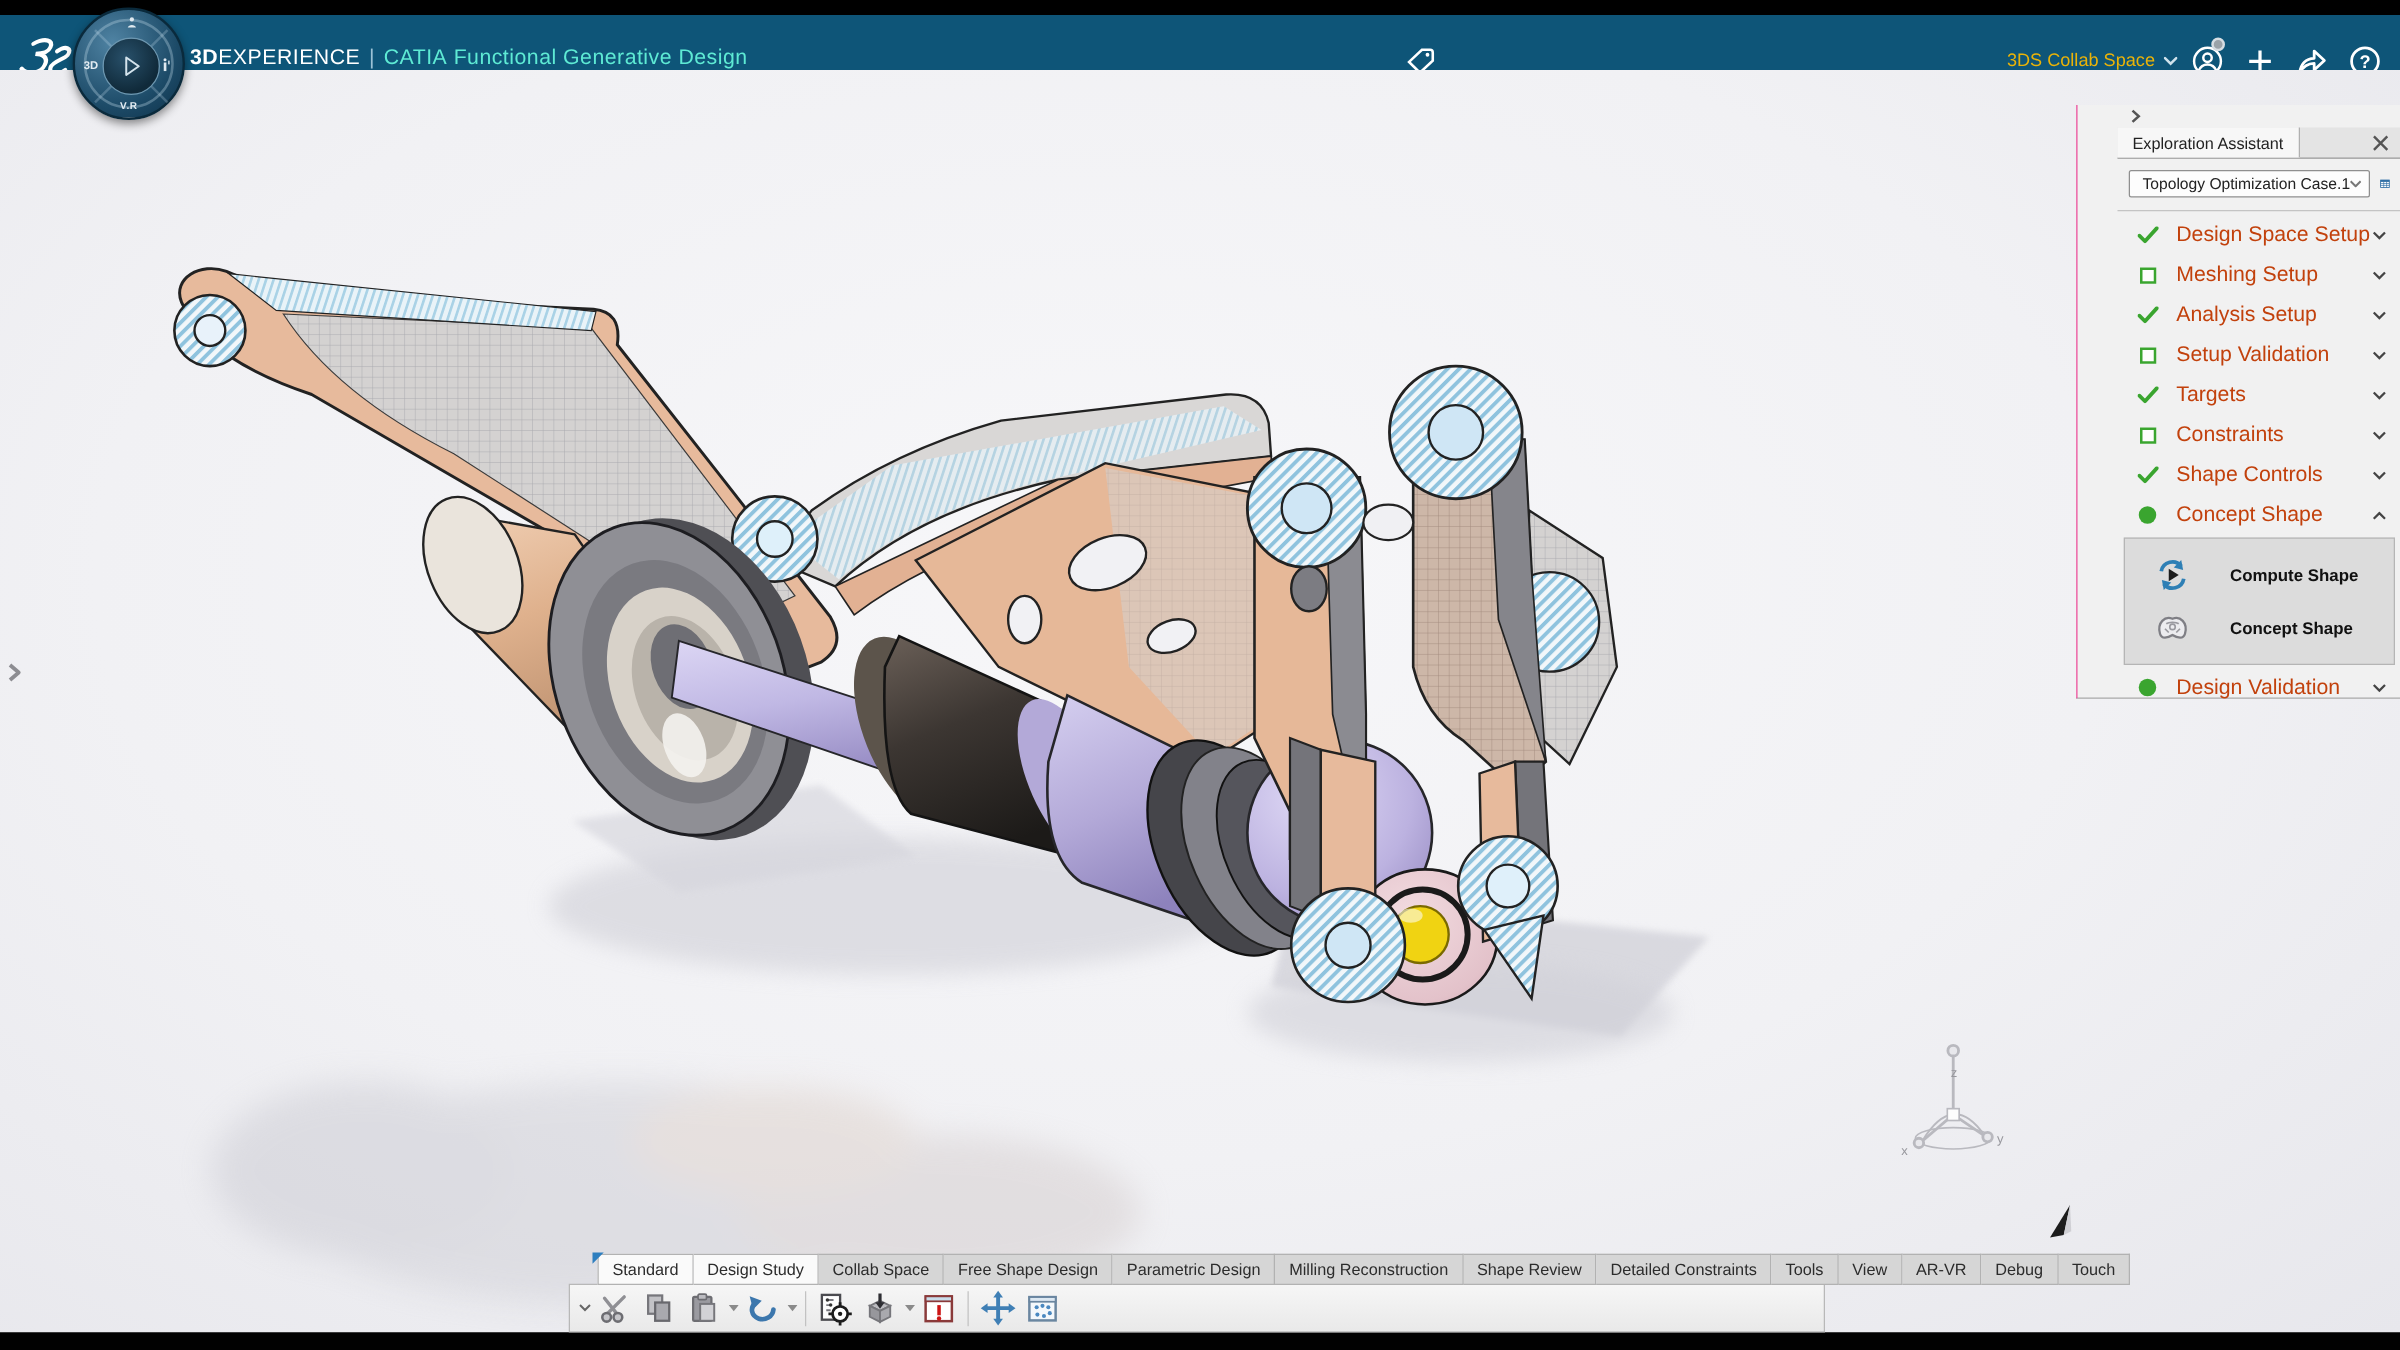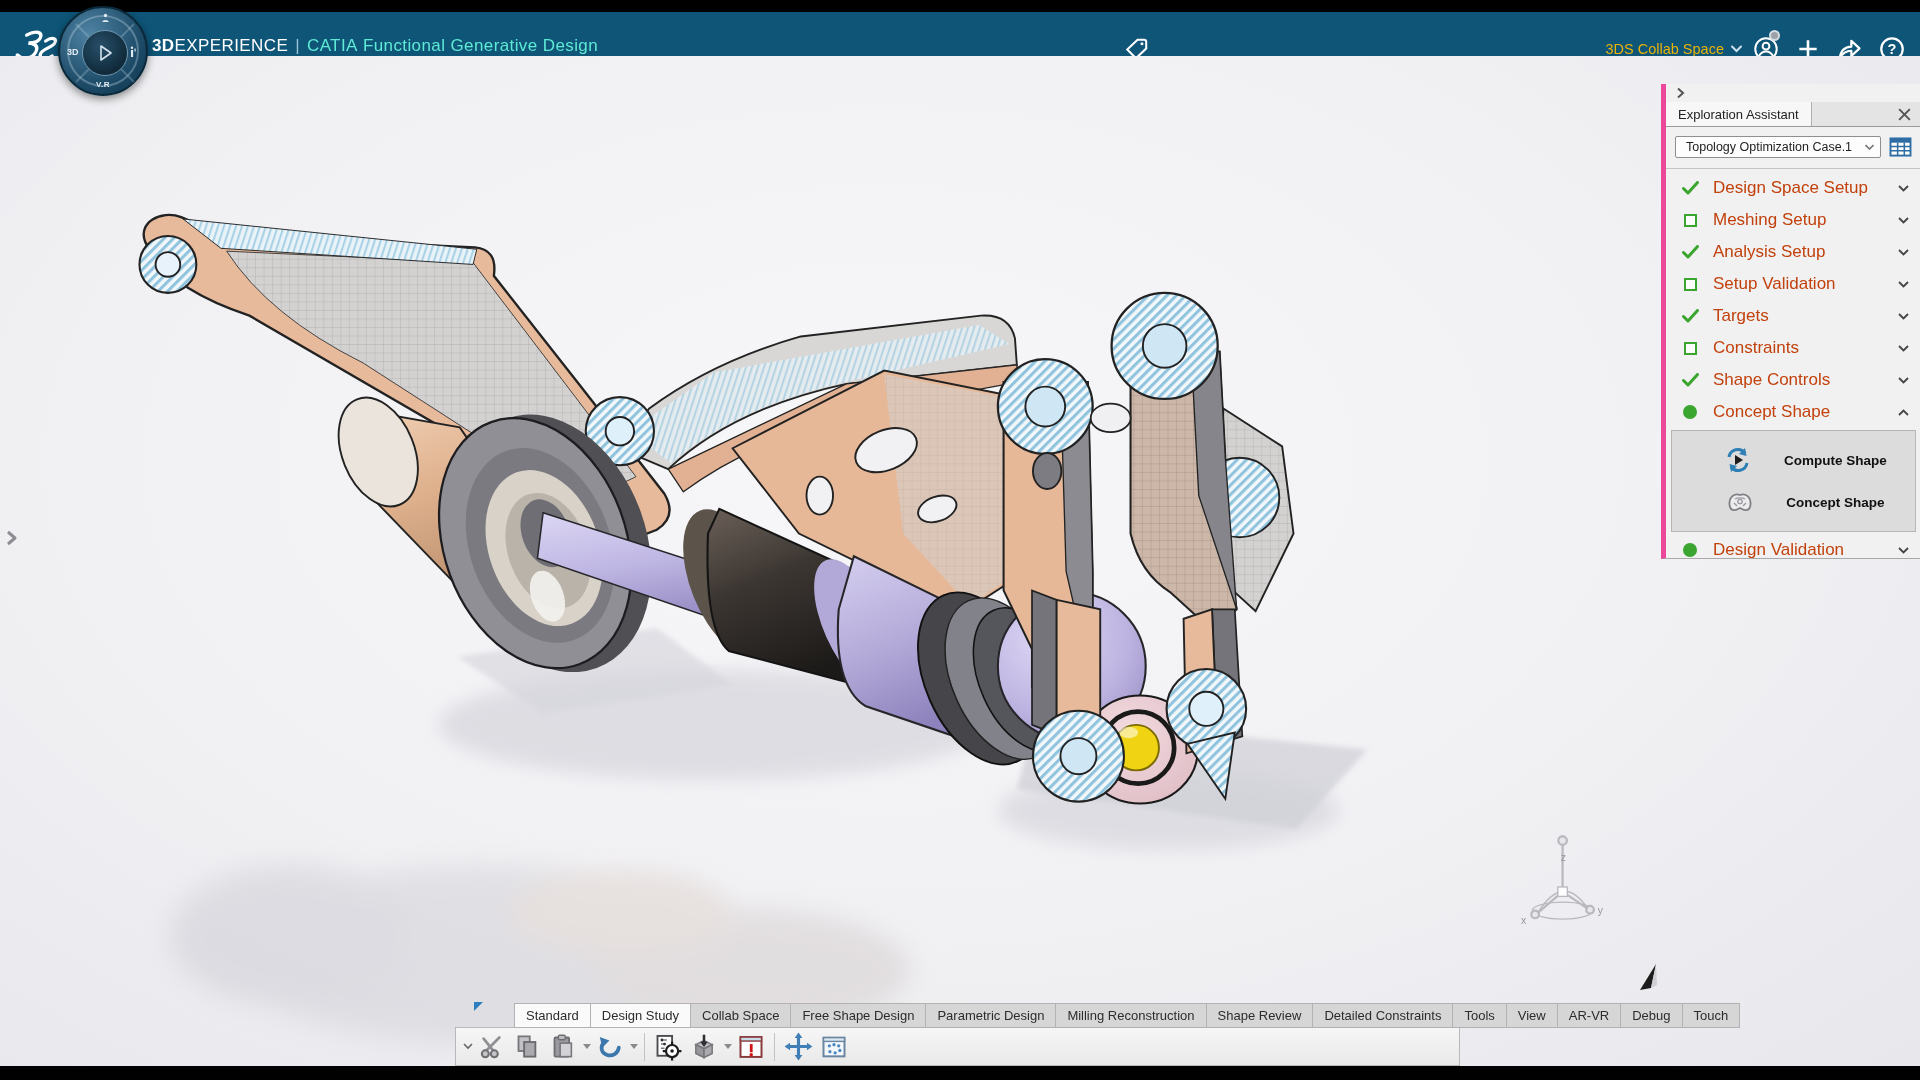--- a/index.html
+++ b/index.html
@@ -43,42 +43,42 @@
   .avatar-dot { position:absolute; left:18px; top:-4px; width:11px; height:11px; border-radius:50%;
     background:#9aa2a8; border:2px solid #d6dde2; }
 
   
   .viewport { position:absolute; left:0; top:56px; width:1920px; height:1010px;
     background:radial-gradient(ellipse at 46% 40%, #f7f7f9 0%, #f1f1f4 55%, #e7e7ec 100%); }
   .edge-chevron { position:absolute; }
 
   
   .ea-panel { position:absolute; left:1661px; top:84px; width:259px; height:475px;
-    background:#f1f1f1; border-left:5px solid #ec4899; border-bottom:1px solid #a9a9a9; }
+    background:#f1f1f1; border-left:1px solid #ec4899; border-bottom:1px solid #a9a9a9;padding-left:32px; }
   .ea-collapse { height:18px; display:flex; align-items:center; padding-left:10px; }
   .ea-header { height:25px; background:#e4e4e4; border-bottom:1px solid #9a9a9a; display:flex; align-items:stretch; position:relative; }
   .ea-header .tabcap { background:#f7f7f7; border-right:1px solid #b0b0b0; padding:0 12px; display:flex; align-items:center;
     font-size:13px; color:#222; }
   .ea-close { position:absolute; right:8px; top:5px; width:15px; height:15px; cursor:pointer; }
   .ea-selrow { display:flex; align-items:center; padding:9px 8px 8px 9px; gap:8px; }
   .ea-select { width:206px; height:22px; background:#fdfdfd; border:1px solid #8f8f8f; border-radius:2px;
     display:flex; align-items:center; font-size:12.5px; color:#222; padding:0 6px 0 10px; cursor:pointer; }
   .ea-select .val { flex:1; white-space:nowrap; overflow:hidden; }
   .ea-sep { height:1px; background:#c4c4c4; margin:2px 0 3px 0; }
   .ea-row { height:32px; display:flex; align-items:center; padding:0 11px 0 14px; cursor:pointer; }
   .ea-ico { width:20px; display:flex; justify-content:center; margin-right:13px; }
   .ea-label { flex:1; font-size:17px; color:#c2410c; }
   .g-square { width:13px; height:13px; border:2.5px solid #3aa52f; background:#fdfdfd; }
   .g-dot { width:14px; height:14px; border-radius:50%; background:#3aa52f; }
   .ea-sub { margin:2px 4px 2px 5px; background:#dcdcdc; border:1px solid #b5b5b5; padding:8px 0; }
-  .ea-subrow { height:42px; display:flex; align-items:center; padding-left:24px; gap:32px; cursor:pointer;justify-content:center; }
+  .ea-subrow { height:42px; display:flex; align-items:center; padding-left:24px; gap:32px; cursor:pointer; }
   .ea-subrow .slabel { font-size:13.5px; font-weight:bold; color:#111; }
 
   
-  .tabstrip { position:absolute; left:478px; top:1003px; height:25px; display:flex; z-index:5;margin-left:36px; }
+  .tabstrip { position:absolute; left:478px; top:1003px; height:25px; display:flex; z-index:5; }
   .corner-tri { position:absolute; left:474px; top:1002px; width:0; height:0;
     border-top:9px solid #2e7fbf; border-right:9px solid transparent; z-index:6; }
   .tab { padding:0 11px; display:flex; align-items:center; font-size:13px; color:#2c2c2c;
     background:#d6d6d6; border:1px solid #b2b2b2; border-left:none; cursor:pointer; white-space:nowrap; }
   .tab:first-child { border-left:1px solid #b2b2b2; }
   .tab.active { background:#fafafa; }
   .toolstrip { position:absolute; left:455px; top:1027px; width:1005px; height:39px;
     background:linear-gradient(#f6f6f6,#e9e9e9); border:1px solid #b8b8b8; display:flex; align-items:center; padding:0 6px; z-index:4; }
   .titem { width:36px; height:33px; display:flex; align-items:center; justify-content:center; cursor:pointer; border-radius:2px; }
   .tsep { width:1px; height:28px; background:#c2c2c2; margin:0 5px; }

